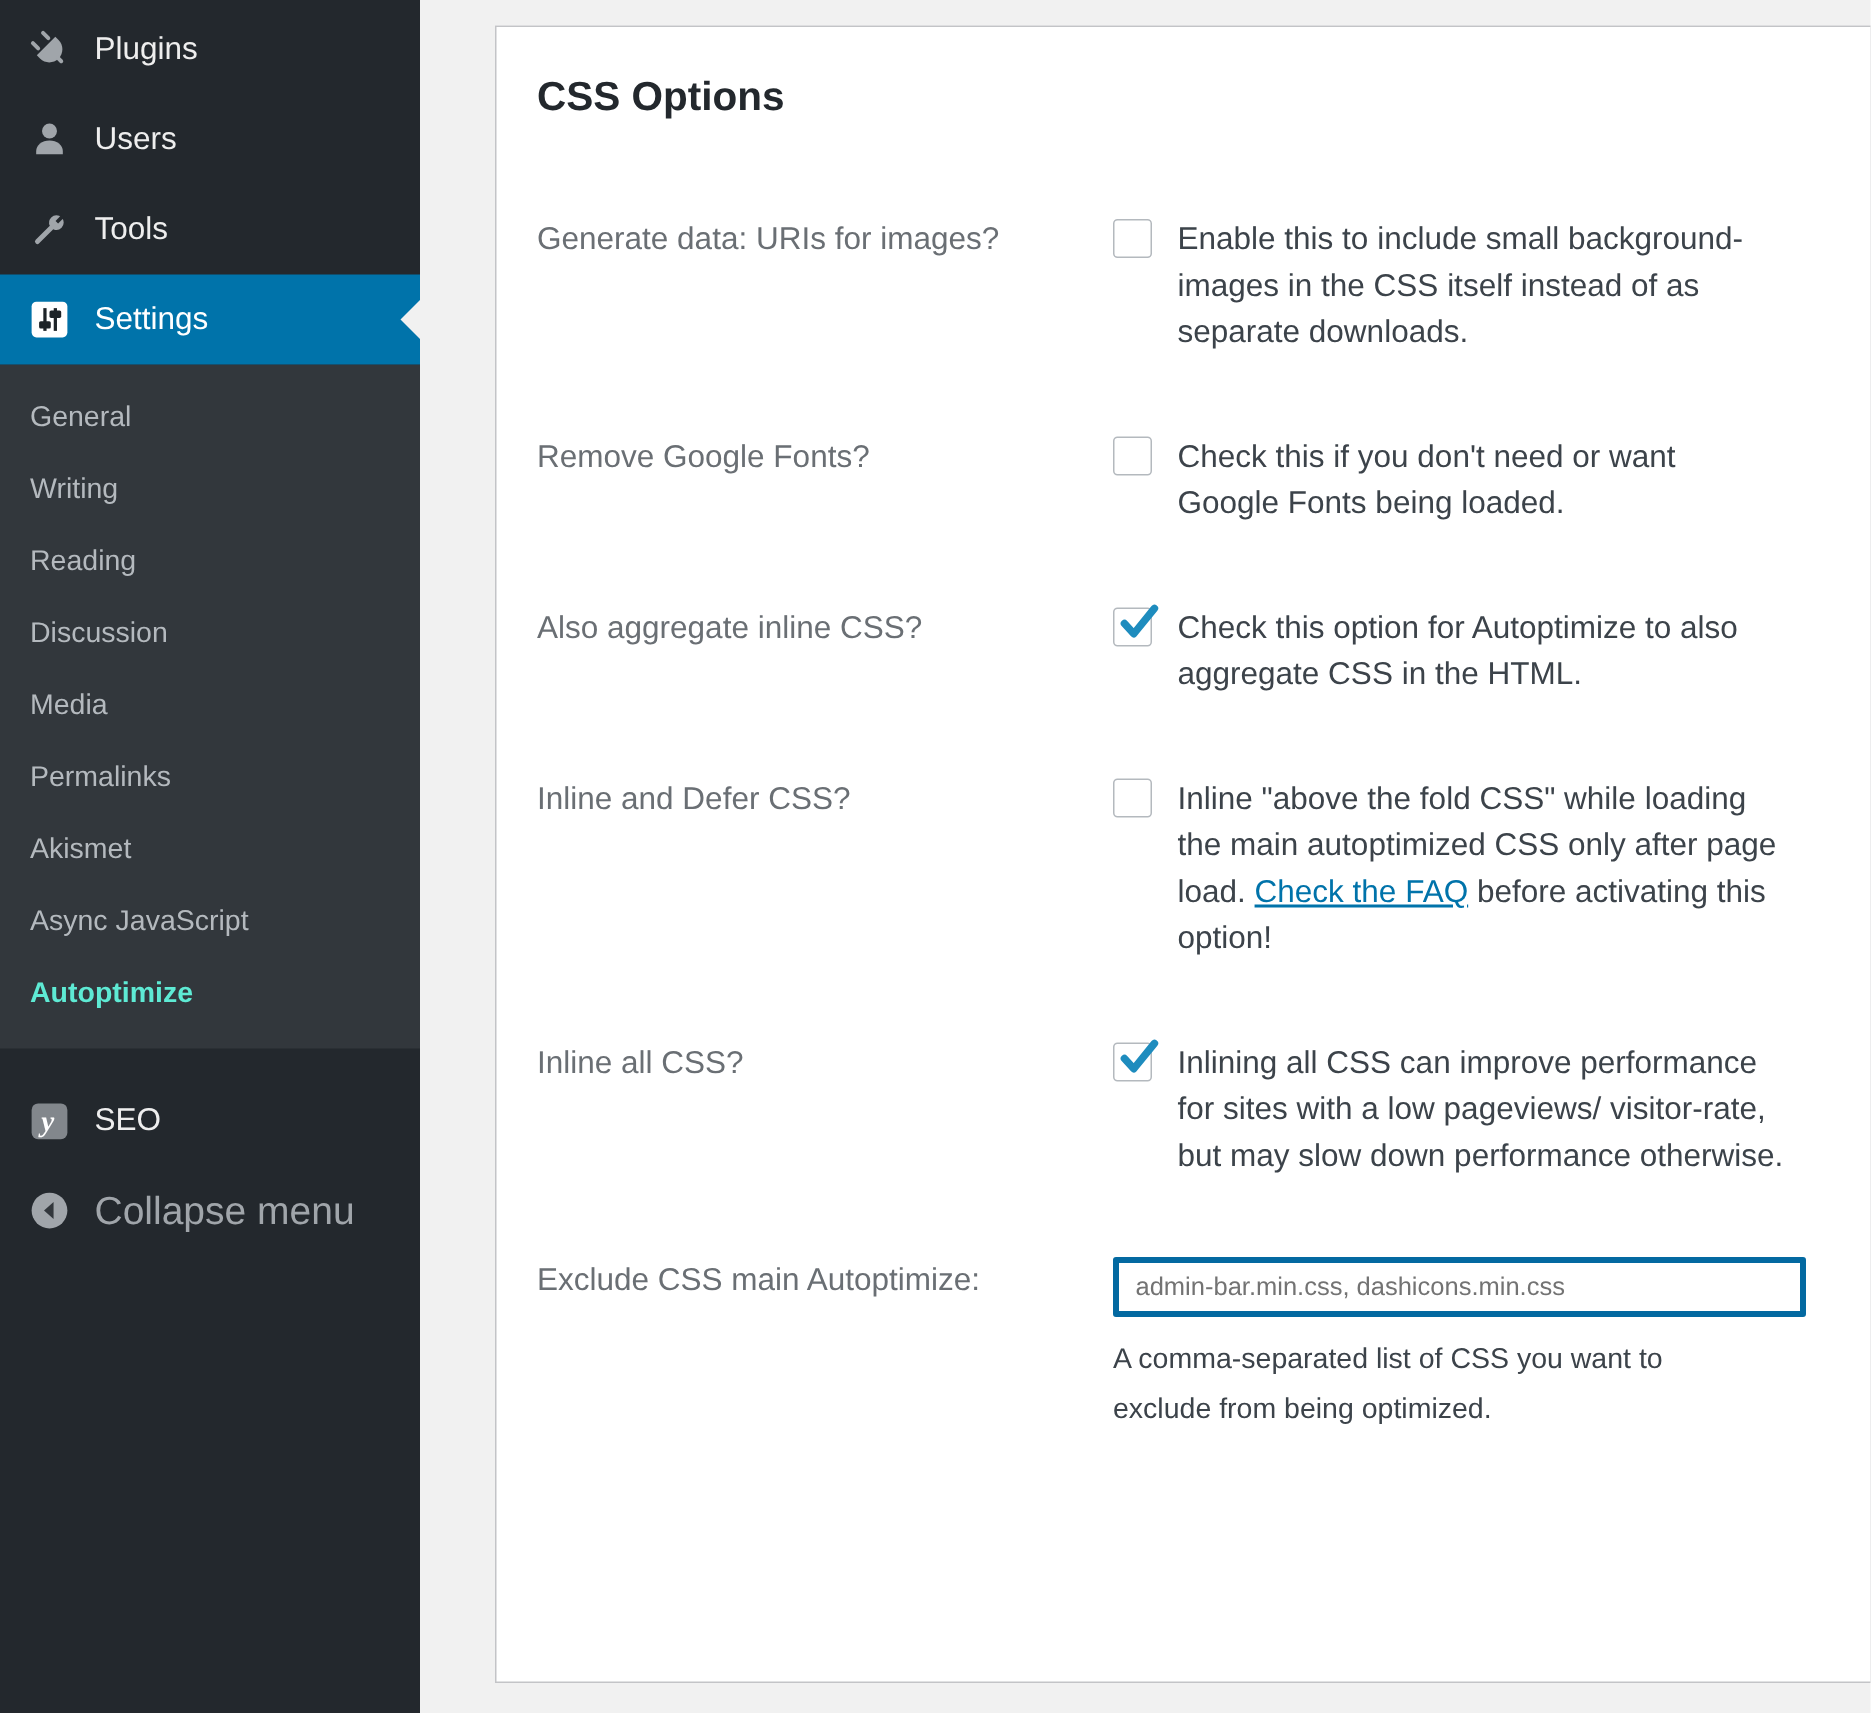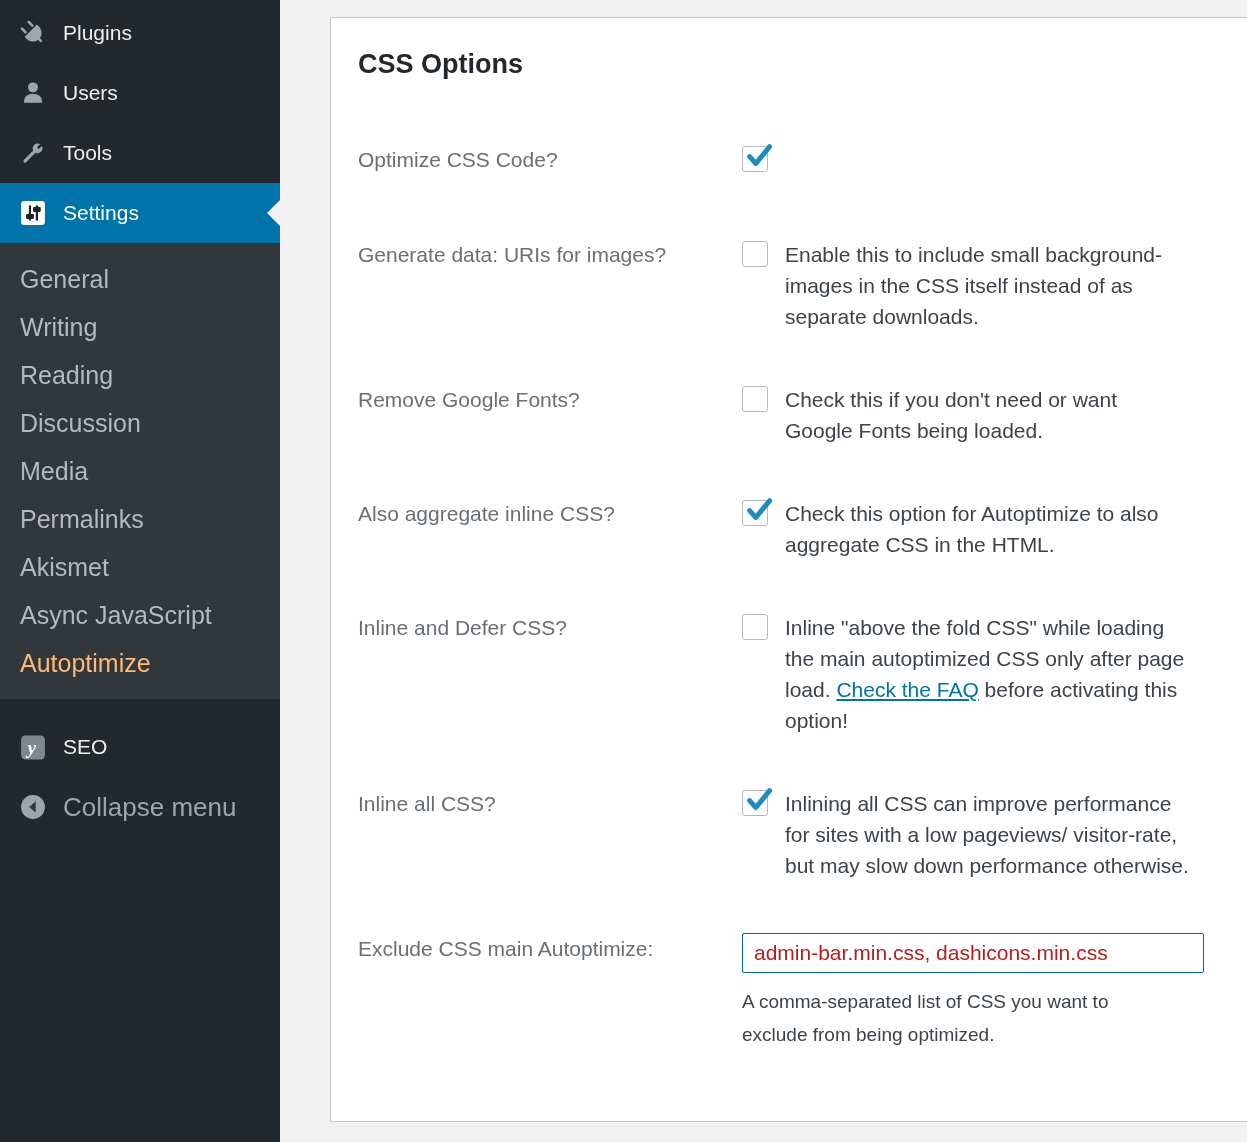--- a/index.html
+++ b/index.html
@@ -30,23 +30,23 @@
     width:0; height:0;
     border-top:13px solid transparent;
     border-bottom:13px solid transparent;
     border-right:13px solid #f1f1f1;
   }
   .submenu {
     background:#32373c; padding:12px 0;
   }
   .submenu-item {
     height:48px; line-height:48px; padding-left:20px;
-    font-size:25px; color:#b4b9be; cursor:pointer;
-  }
-  .submenu-item.active { color:#fdba74; font-weight:normal; }
+    font-size:19px; color:#b4b9be; cursor:pointer;
+  }
+  .submenu-item.active { color:#5eead4; font-weight:bold; }
   .menu-item.seo { margin-top:18px; }
   .menu-item.collapse { color:#a0a5aa; font-size:26px; }
 
   
   .content {
     position:absolute; left:280px; top:0; right:0; bottom:0;
     background:#f1f1f1;
   }
   .panel {
     position:absolute; left:38px; top:17px; width:918px; height:1105px;
@@ -72,22 +72,22 @@
     margin-right:17px; margin-top:2px; cursor:pointer;
   }
   .ao-checkbox svg { display:none; position:absolute; top:-6px; left:1px; width:30px; height:30px; }
   .ao-checkbox.checked svg { display:block; }
   .desc {
     max-width:405px; font-size:21px; line-height:31px; color:#3c434a;
   }
   .desc a { color:#0073aa; text-decoration:underline; cursor:pointer; }
   .input-col { display:flex; flex-direction:column; }
   .text-input {
-    width:462px; height:40px; border:1px solid #0369a1; background:#fff;
-    font-family:"Liberation Sans", sans-serif; font-size:21px; color:#b91c1c;
+    width:462px; height:40px; border:4px solid #0369a1; background:#fff;
+    font-family:"Liberation Sans", sans-serif; font-size:17px; color:#737373;
     padding:4px 11px; border-radius:2px;
   }
   .input-desc {
     margin-top:12px; max-width:430px;
     font-size:19px; line-height:33px; color:#3c434a;
   }
 </style>
 </head>
 <body>
 
@@ -177,81 +177,71 @@
     </div>
 
   </div>
 </div>
 
 <div class="content">
   <div class="panel">
 
     <h1>CSS Options</h1>
 
-    <div class="form-row first">
-      <div class="row-label">Optimize CSS Code?</div>
+
+    <div class="form-row">
+      <div class="row-label">Generate data: URIs for images?</div>
+      <div class="row-value">
+        <span class="ao-checkbox">
+          
+        </span>
+        <span class="desc">Enable this to include small background-images in the CSS itself instead of as separate downloads.</span>
+      </div>
+    </div>
+
+    <div class="form-row">
+      <div class="row-label">Remove Google Fonts?</div>
+      <div class="row-value">
+        <span class="ao-checkbox">
+          
+        </span>
+        <span class="desc">Check this if you don't need or want Google Fonts being loaded.</span>
+      </div>
+    </div>
+
+    <div class="form-row">
+      <div class="row-label">Also aggregate inline CSS?</div>
       <div class="row-value">
         <span class="ao-checkbox checked">
           <svg viewBox="0 0 24 24">
               <path d="M4.5 12.5l5 5.5L20.5 4.5" stroke="#1e8cbe" stroke-width="4" fill="none" stroke-linecap="round" stroke-linejoin="round"></path>
             </svg>
         </span>
-      </div>
-    </div>
-
-    <div class="form-row">
-      <div class="row-label">Generate data: URIs for images?</div>
+        <span class="desc">Check this option for Autoptimize to also aggregate CSS in the HTML.</span>
+      </div>
+    </div>
+
+    <div class="form-row">
+      <div class="row-label">Inline and Defer CSS?</div>
       <div class="row-value">
         <span class="ao-checkbox">
           
         </span>
-        <span class="desc">Enable this to include small background-images in the CSS itself instead of as separate downloads.</span>
-      </div>
-    </div>
-
-    <div class="form-row">
-      <div class="row-label">Remove Google Fonts?</div>
-      <div class="row-value">
-        <span class="ao-checkbox">
-          
-        </span>
-        <span class="desc">Check this if you don't need or want Google Fonts being loaded.</span>
-      </div>
-    </div>
-
-    <div class="form-row">
-      <div class="row-label">Also aggregate inline CSS?</div>
+        <span class="desc"><span>Inline "above the fold CSS" while loading the main autoptimized CSS only after page load. </span><a>Check the FAQ</a><span> before activating this option!</span></span>
+      </div>
+    </div>
+
+    <div class="form-row">
+      <div class="row-label">Inline all CSS?</div>
       <div class="row-value">
         <span class="ao-checkbox checked">
           <svg viewBox="0 0 24 24">
               <path d="M4.5 12.5l5 5.5L20.5 4.5" stroke="#1e8cbe" stroke-width="4" fill="none" stroke-linecap="round" stroke-linejoin="round"></path>
             </svg>
         </span>
-        <span class="desc">Check this option for Autoptimize to also aggregate CSS in the HTML.</span>
-      </div>
-    </div>
-
-    <div class="form-row">
-      <div class="row-label">Inline and Defer CSS?</div>
-      <div class="row-value">
-        <span class="ao-checkbox">
-          
-        </span>
-        <span class="desc"><span>Inline "above the fold CSS" while loading the main autoptimized CSS only after page load. </span><a>Check the FAQ</a><span> before activating this option!</span></span>
-      </div>
-    </div>
-
-    <div class="form-row">
-      <div class="row-label">Inline all CSS?</div>
-      <div class="row-value">
-        <span class="ao-checkbox checked">
-          <svg viewBox="0 0 24 24">
-              <path d="M4.5 12.5l5 5.5L20.5 4.5" stroke="#1e8cbe" stroke-width="4" fill="none" stroke-linecap="round" stroke-linejoin="round"></path>
-            </svg>
-        </span>
         <span class="desc">Inlining all CSS can improve performance for sites with a low pageviews/ visitor-rate, but may slow down performance otherwise.</span>
       </div>
     </div>
 
     <div class="form-row">
       <div class="row-label">Exclude CSS main Autoptimize:</div>
       <div class="row-value input-col">
         <input type="text" class="text-input" value="admin-bar.min.css, dashicons.min.css" style="">
         <span class="input-desc">A comma-separated list of CSS you want to exclude from being optimized.</span>
       </div>

